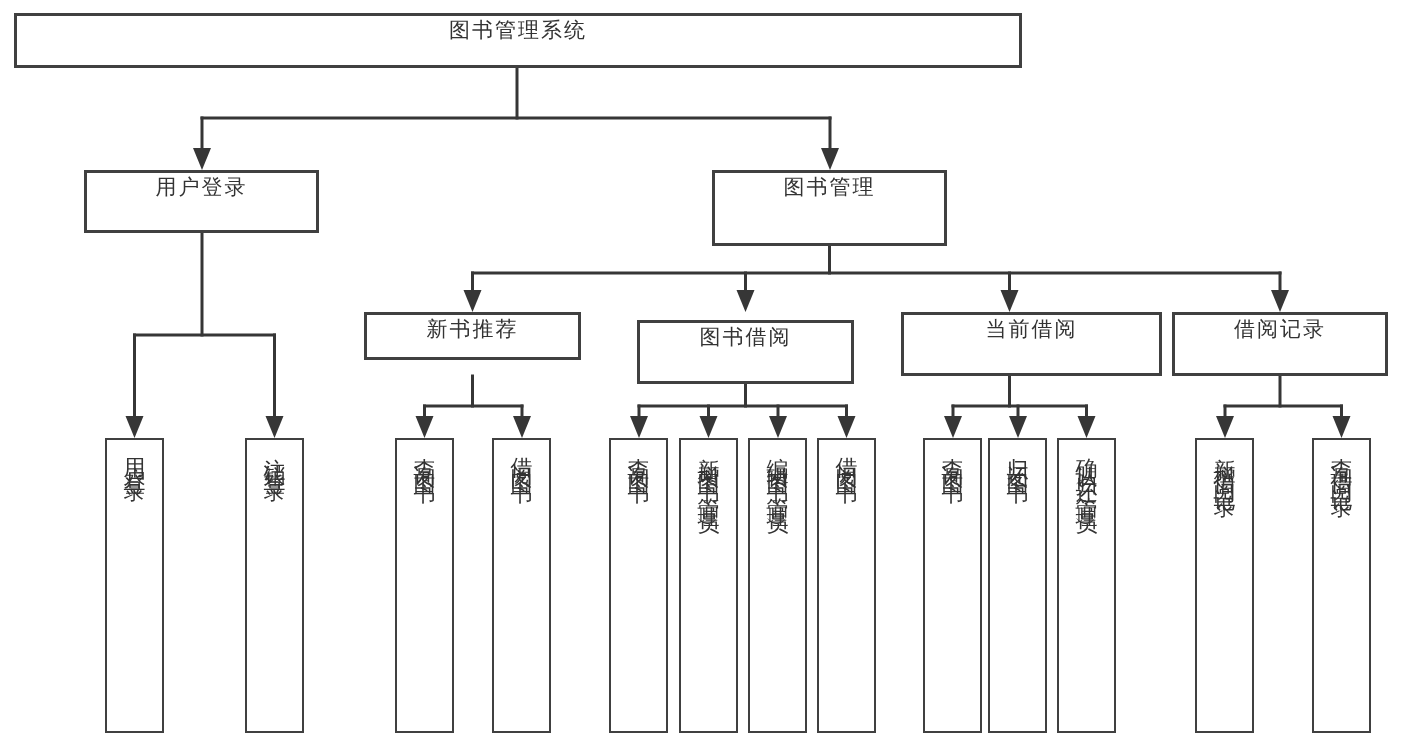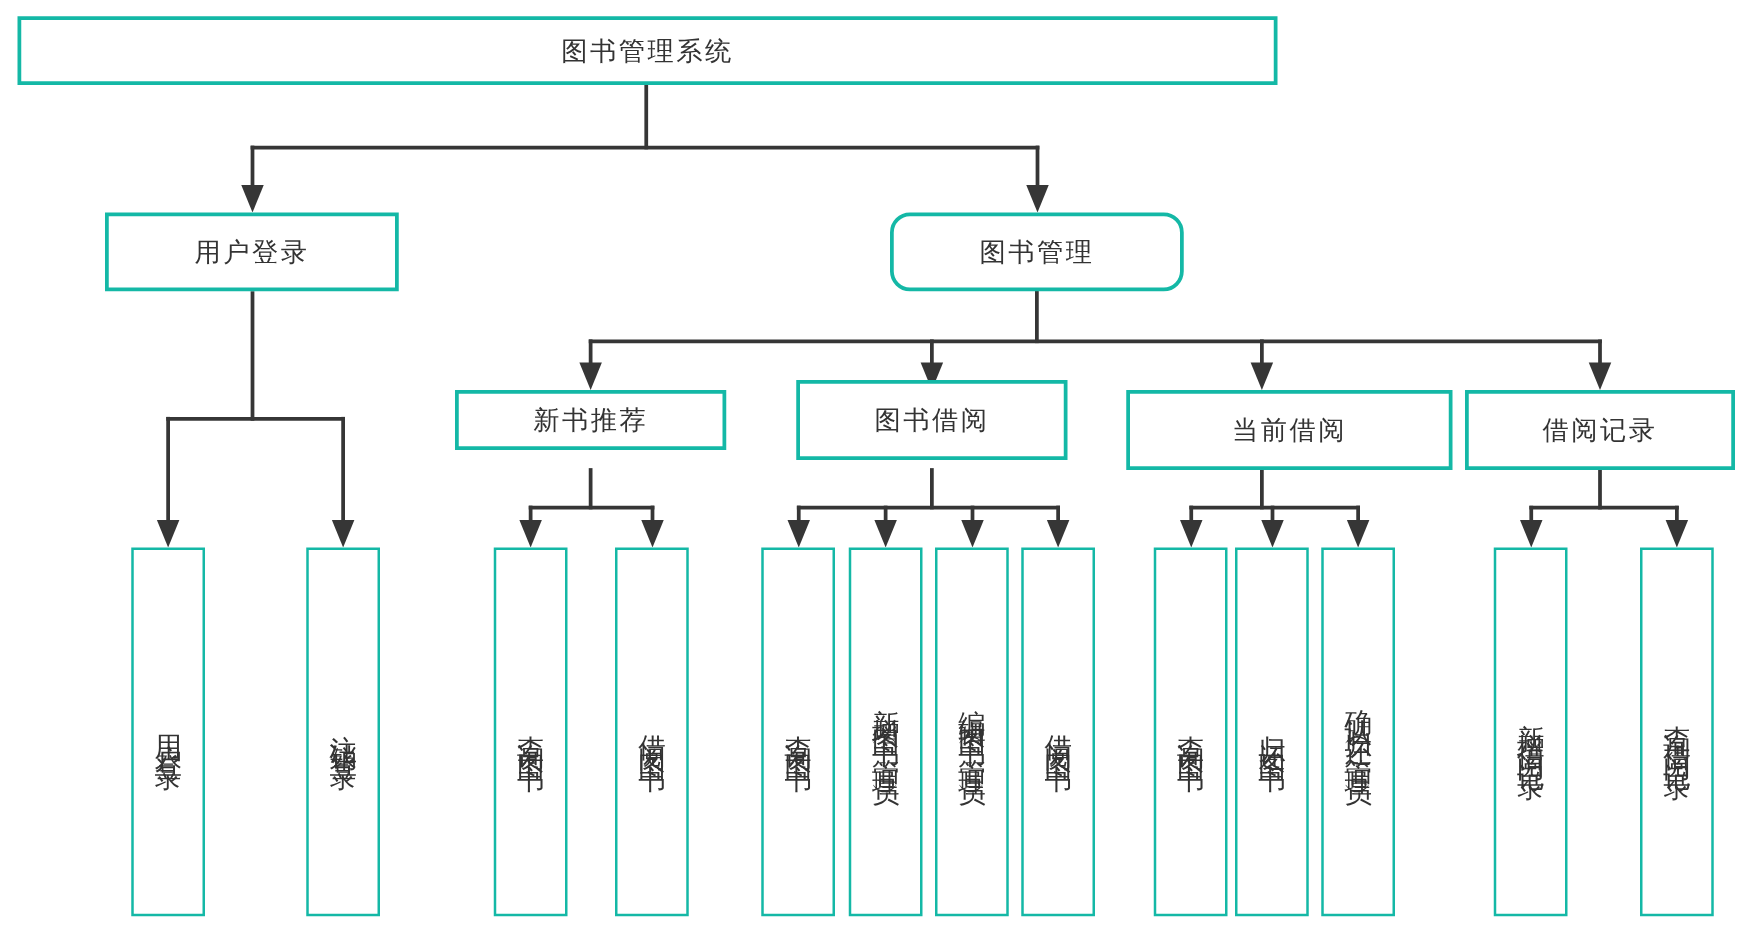--- a/index.html
+++ b/index.html
@@ -7,24 +7,24 @@
     position:relative;
     width:1405px;height:747px;
     background:#ffffff;
     font-family:"Liberation Sans","DejaVu Sans",sans-serif;
     overflow:hidden;
   }
   #connectors{position:absolute;left:0;top:0;z-index:1;}
   .node{
     position:absolute;
     background:#ffffff;
-    border:3px solid #14b8a6;
+    border:3px solid #404040;
     box-sizing:border-box;
     display:flex;
-    align-items:center;
+    align-items:flex-start;
     justify-content:center;
     z-index:2;
     color:#333333;
   }
   .node.h span{
     font-size:21px;
     letter-spacing:2px;
     color:#333333;
     white-space:nowrap;
   }
@@ -122,28 +122,28 @@
     </g>
   </svg>
 
   <div class="node h" style="left:14px;top:13px;width:1008px;height:55px;">
     <span>图书管理系统</span>
   </div>
 
   <div class="node h" style="left:84px;top:170px;width:235px;height:63px;">
     <span>用户登录</span>
   </div>
-  <div class="node h" style="left:712px;top:170px;width:235px;height:63px;border-radius:16px;">
+  <div class="node h" style="left:712px;top:170px;width:235px;height:76px;">
     <span>图书管理</span>
   </div>
 
   <div class="node h" style="left:364px;top:312px;width:217px;height:48px;">
     <span>新书推荐</span>
   </div>
-  <div class="node h" style="left:637px;top:304px;width:217px;height:64px;">
+  <div class="node h" style="left:637px;top:320px;width:217px;height:64px;">
     <span>图书借阅</span>
   </div>
   <div class="node h" style="left:901px;top:312px;width:261px;height:64px;">
     <span>当前借阅</span>
   </div>
   <div class="node h" style="left:1172px;top:312px;width:216px;height:64px;">
     <span>借阅记录</span>
   </div>
 
   <div class="node v" style="left:105px;top:438px;width:59px;height:295px;">

